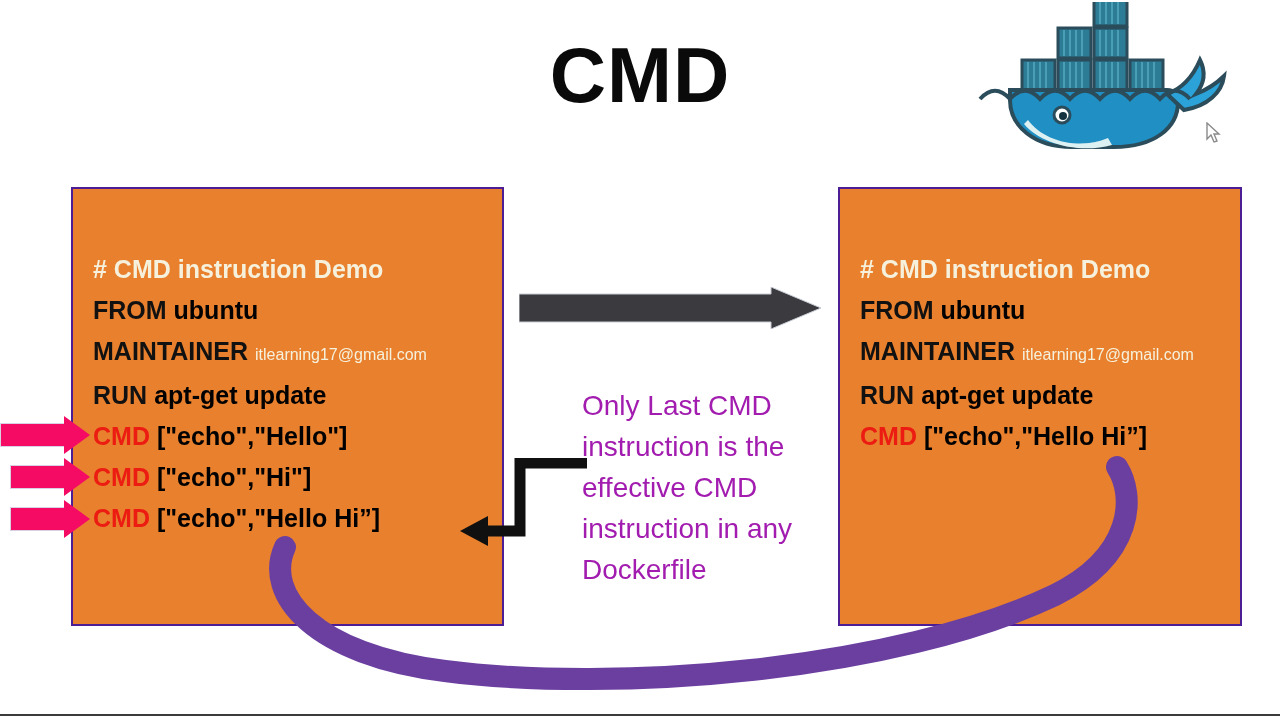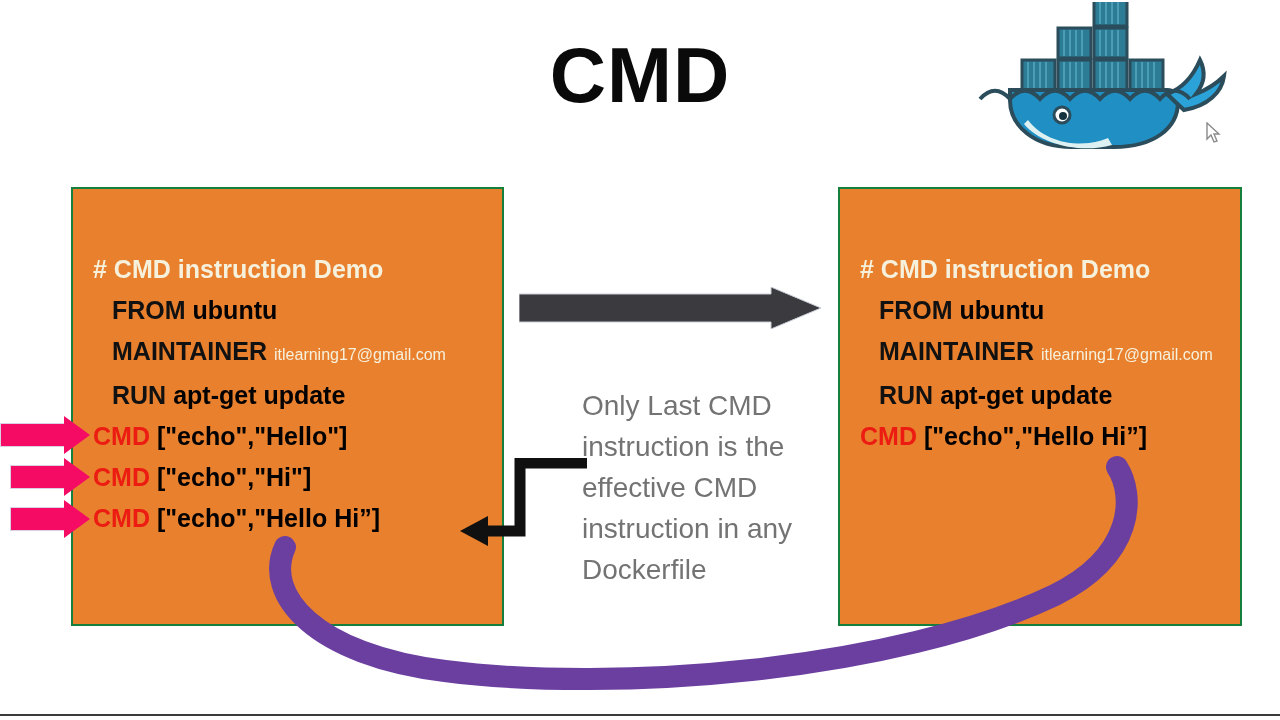--- a/index.html
+++ b/index.html
@@ -43,41 +43,41 @@
   .cursor {
     position: absolute;
     left: 1206px; top: 122px;
     width: 16px; height: 22px;
   }
 
   
   .panel {
     position: absolute;
     background: #E8802E;
-    border: 2px solid #15803d;
+    border: 2px solid #4c1d95;
     box-sizing: border-box;
   }
   .panel-left  { left: 71px;  top: 187px; width: 433px; height: 439px; }
   .panel-right { left: 838px; top: 187px; width: 404px; height: 439px; }
 
   .code-block {
     position: absolute;
     left: 20px;
     top: 60px;
     right: 6px;
   }
   .code-line {
     font-size: 25px;
     font-weight: bold;
     line-height: 41px;
     white-space: nowrap;
     font-family: "Liberation Sans", sans-serif;
   }
   .tok-comment { color: #F6F1DC; }
-  .tok-kw      { color: #111111; margin-left: 19px; }
+  .tok-kw      { color: #111111; }
   .tok-arg     { color: #000000; }
   .tok-cmd     { color: #EC1C12; }
   .tok-email   { color: #F6F1DC; font-size: 16px; font-weight: normal; }
 
   
   .pink-arrow {
     position: absolute;
     height: 38px;
   }
   .pink-arrow .shaft {
@@ -120,21 +120,21 @@
     left: 519px; top: 287px;
     width: 302px; height: 42px;
   }
 
   .note-text {
     position: absolute;
     left: 582px; top: 385px;
     width: 250px;
     font-size: 28px;
     line-height: 41px;
-    color: #737373;
+    color: #a21caf;
     font-family: "Liberation Sans", sans-serif;
   }
 
   .elbow-arrow {
     position: absolute;
     left: 460px; top: 458px;
     width: 135px; height: 90px;
   }
 
   

